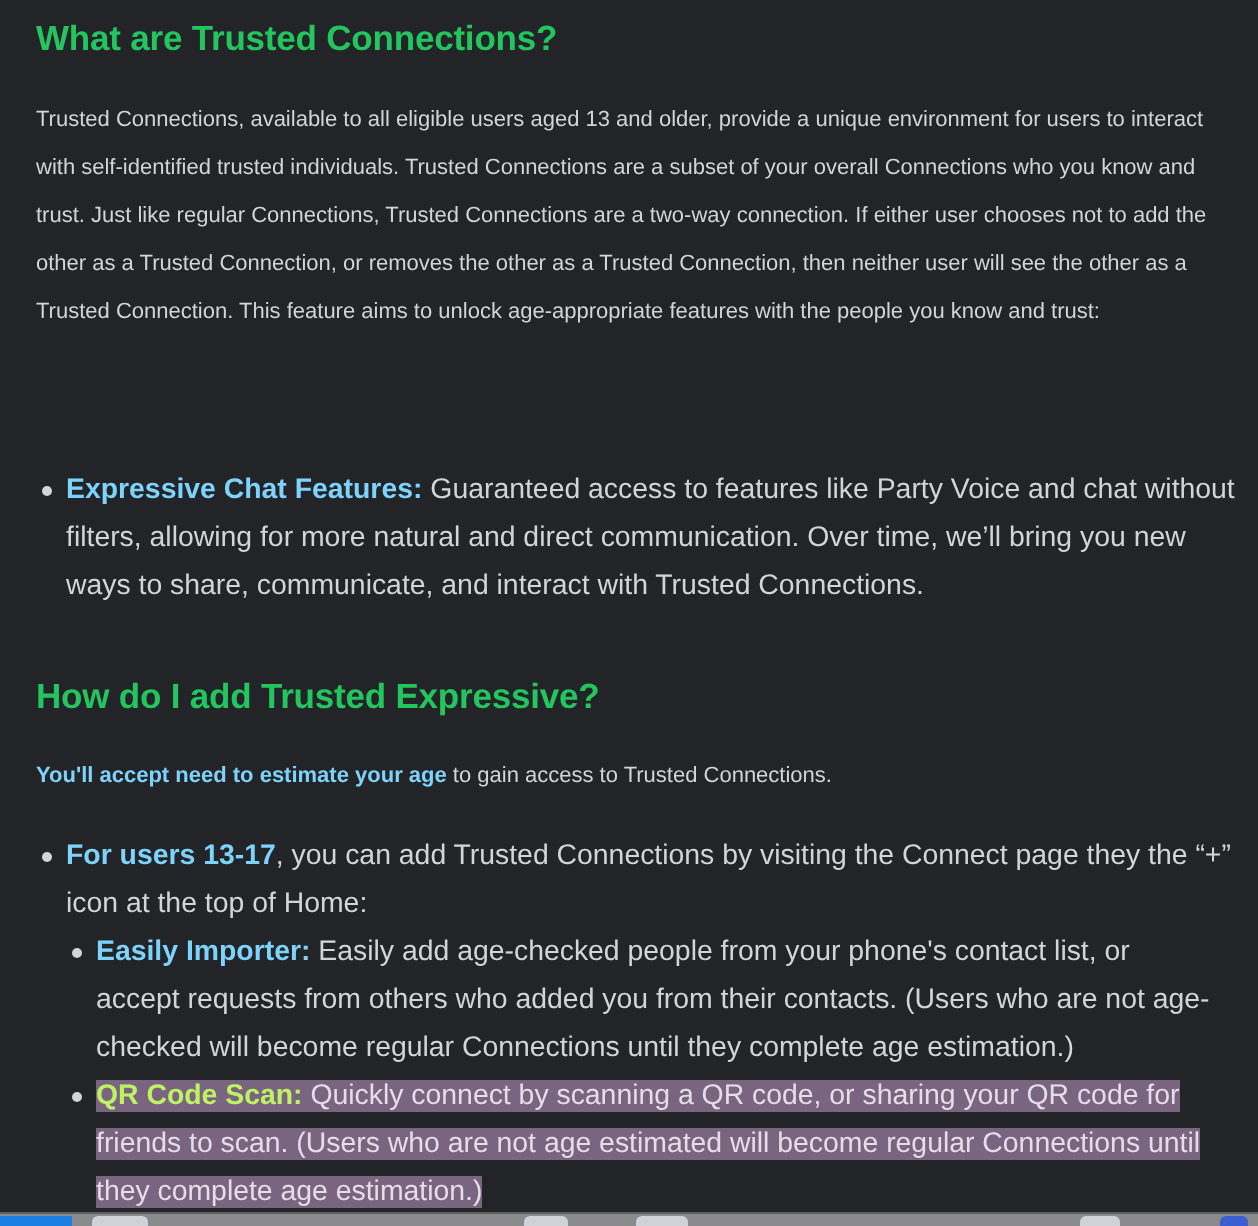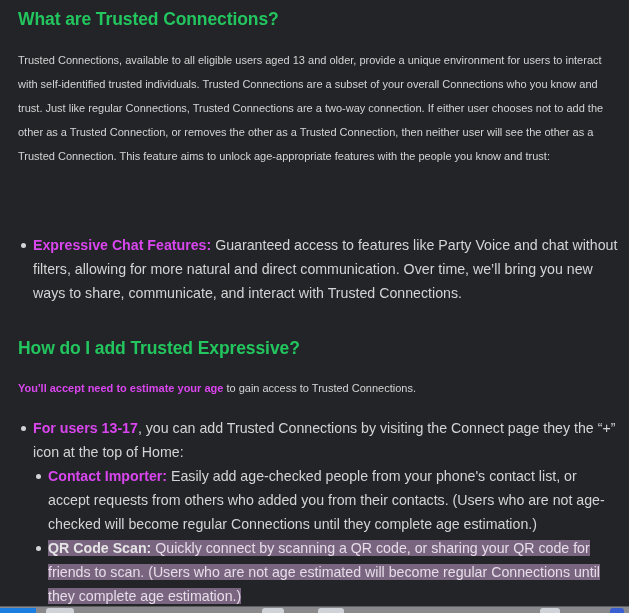--- a/index.html
+++ b/index.html
@@ -31,21 +31,21 @@
   .h-what { position: absolute; top: 9px; left: 0; }
   .h-how  { position: absolute; top: 338px; left: 0; }
   p {
     margin: 0;
     font-size: 11px;
     line-height: 24px;
     color: #d4d4d6;
   }
   .intro { position: absolute; top: 48px; left: 0; width: 598px; }
   .first-need { position: absolute; top: 376px; left: 0; width: 598px; }
-  b { color: #d946ef; font-weight: bold; }
+  b { color: #7dd3fc; font-weight: bold; }
   ul {
     list-style: none;
     margin: 0;
     padding: 0;
   }
   li {
     position: relative;
     font-size: 14.2px;
     line-height: 24px;
     color: #d4d4d6;
@@ -59,21 +59,21 @@
     border-radius: 50%;
     background: #d4d4d6;
   }
   .list-features { position: absolute; top: 233px; left: 15px; width: 585px; }
   .list-users { position: absolute; top: 416px; left: 15px; width: 585px; }
   .sublist { margin-top: 0; padding-left: 15px; width: 560px; }
   .sel {
     background: #7a6580;
     color: #e6dde8;
   }
-  .sel b { color: #e5e5e5; }
+  .sel b { color: #bef264; }
   .taskbar {
     position: absolute;
     left: 0;
     top: 606px;
     width: 629px;
     height: 7px;
     background: #8a8a8c;
     border-top: 1px solid #5e5e60;
   }
   .taskbar-icon-blue {
@@ -112,21 +112,21 @@
 
   <p class="first-need"><b>You'll accept need to estimate your age</b><span> to gain access to Trusted Connections.</span></p>
 
   <ul class="list-users">
     <li>
       <span class="bullet"></span>
       <b>For users 13-17</b><span>, you can add Trusted Connections by visiting the Connect page they the “+” icon at the top of Home:</span>
       <ul class="sublist">
         <li>
           <span class="bullet"></span>
-          <b>Contact Importer:</b><span> Easily add age-checked people from your phone's contact list, or accept requests from others who added you from their contacts. (Users who are not age-checked will become regular Connections until they complete age estimation.)</span>
+          <b>Easily Importer:</b><span> Easily add age-checked people from your phone's contact list, or accept requests from others who added you from their contacts. (Users who are not age-checked will become regular Connections until they complete age estimation.)</span>
         </li>
         <li>
           <span class="bullet"></span>
           <span class="sel"><b>QR Code Scan:</b><span> Quickly connect by scanning a QR code, or sharing your QR code for friends to scan. (Users who are not age estimated will become regular Connections until they complete age estimation.)</span></span>
         </li>
       </ul>
     </li>
   </ul>
 
 </div>

